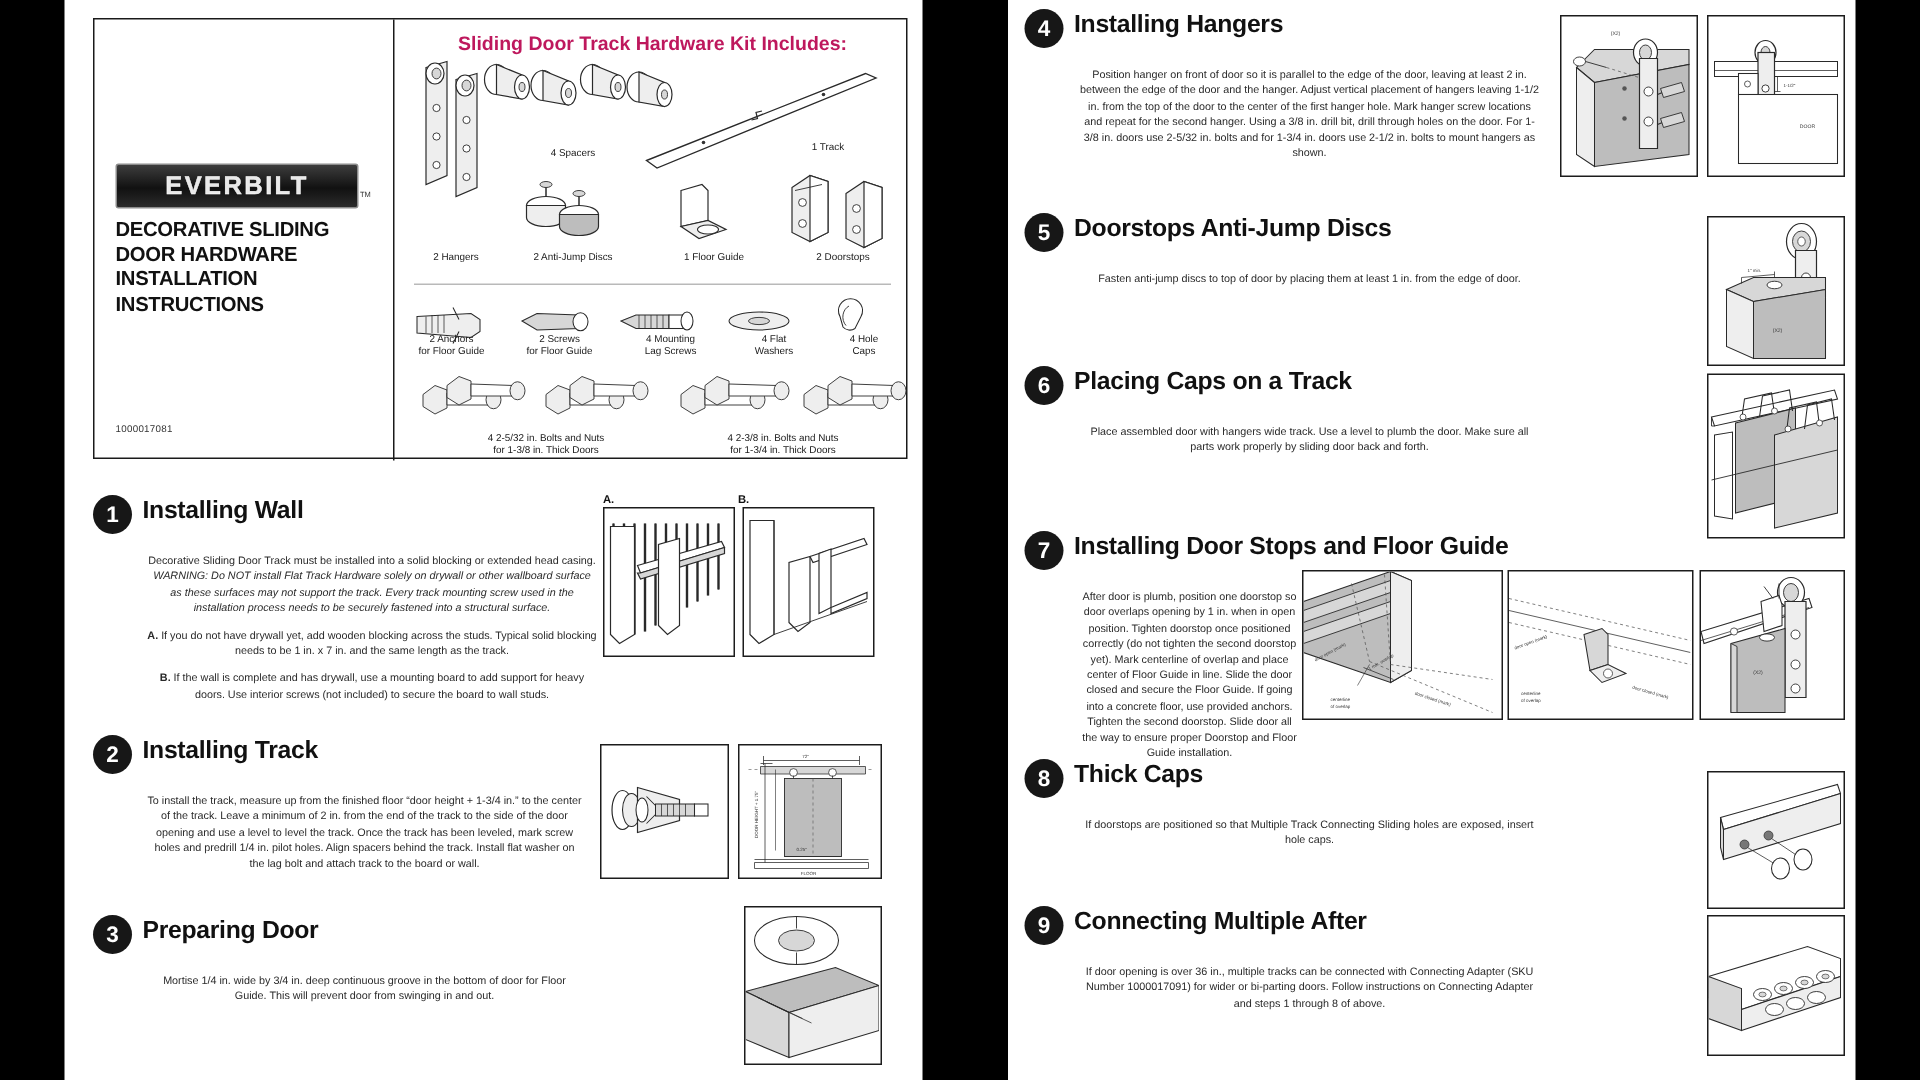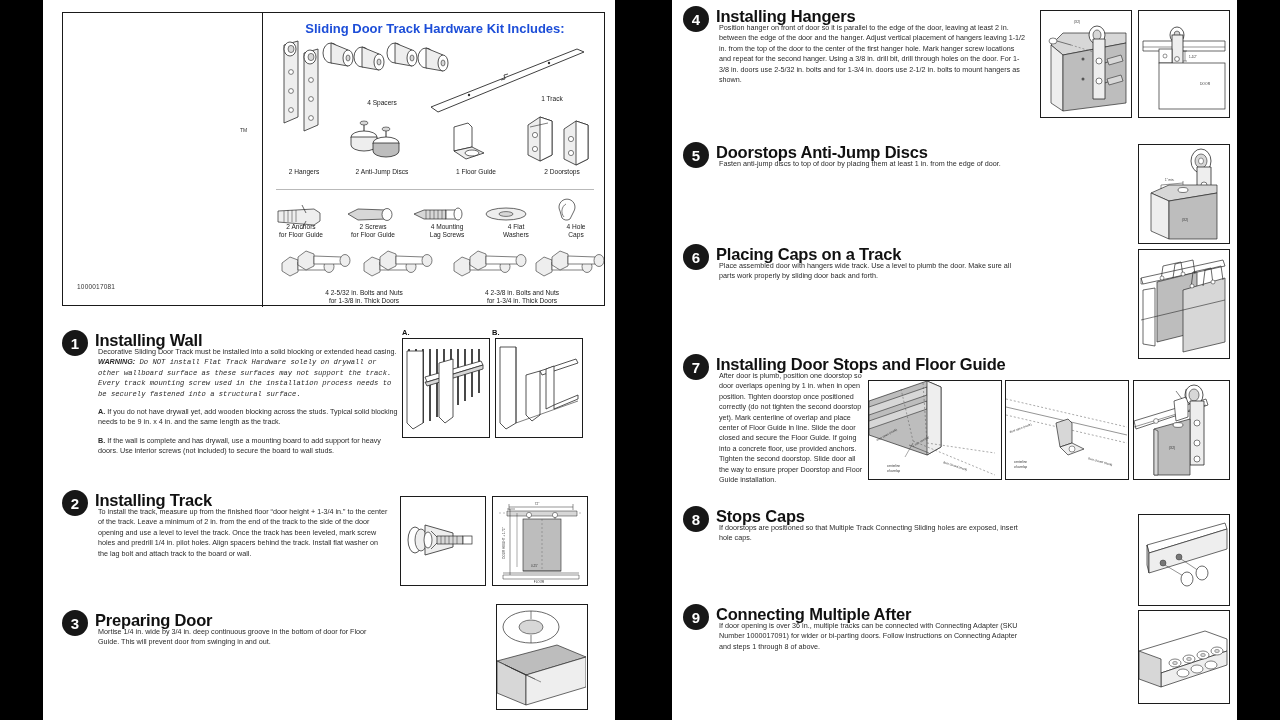--- a/index.html
+++ b/index.html
@@ -23,34 +23,34 @@
   .logo{position:absolute;left:14px;top:96px;width:160px;height:28px;
         background:linear-gradient(#3d3d3d,#111 55%,#2b2b2b);border:1.6px solid #8c8c8c;border-radius:2px;
         display:flex;align-items:center;justify-content:center;}
   .logo span{color:#e9e9e9;font-weight:bold;font-size:17px;letter-spacing:1.6px;
         font-family:"Liberation Sans",sans-serif;-webkit-text-stroke:0.3px #fff;}
   .tm{position:absolute;left:177px;top:114px;font-size:5px;color:#333;}
   .doc-title{position:absolute;left:14px;top:132px;width:175px;color:#111;font-weight:bold;
         font-size:13.5px;line-height:16.5px;letter-spacing:-0.2px;}
   .skuref{position:absolute;left:14px;top:270px;font-size:6.5px;color:#333;letter-spacing:.2px;}
 
-  .kit-title{position:absolute;left:0;top:8px;width:342px;text-align:center;font-weight:bold;font-size:13px;color:#1d4ed8;}
+  .kit-title{position:absolute;left:0;top:8px;width:342px;text-align:center;font-weight:bold;font-size:13px;color:#be185d;}
   .kit-divider{position:absolute;left:12px;top:176px;width:318px;height:1px;background:#b9b9b9;}
   .pl{position:absolute;text-align:center;font-size:6.6px;color:#1a1a1a;line-height:8.2px;}
 
   
   .step{position:absolute;}
   .badge{position:absolute;left:0;top:0;width:26px;height:26px;border-radius:50%;background:#171717;
          color:#fff;font-weight:bold;font-size:15px;display:flex;align-items:center;justify-content:center;
          font-family:"Liberation Sans",sans-serif;}
   .sttl{position:absolute;left:33px;top:1px;font-weight:bold;font-size:16.5px;color:#111;letter-spacing:-.2px;white-space:nowrap;}
-  .sbody{position:absolute;left:36px;top:17px;font-size:7.2px;line-height:10.4px;color:#2a2a2a;text-align:left;}
+  .sbody{position:absolute;left:36px;top:39px;font-size:7.2px;line-height:10.4px;color:#2a2a2a;text-align:center;}
   .sbody b{font-weight:bold;}
-  .warn{font-style:italic;font-weight:bold;}
-  .warntx{font-style:italic;font-family:Liberation Mono, monospace;}
+  .warn{font-style:italic;font-weight:normal;}
+  .warntx{font-style:italic;}
   .gap{height:8px;}
 
   
   .fr{position:absolute;border:1.6px solid #1c1c1c;background:#fff;box-sizing:border-box;overflow:hidden;}
   .cap{position:absolute;font-size:7.5px;font-weight:bold;color:#111;}
 
   svg{display:block;}
   .ln{stroke:#2a2a2a;fill:none;}
   .fillg{fill:#d7d7d7;stroke:#2a2a2a;}
   .fillm{fill:#bdbdbd;stroke:#2a2a2a;}
@@ -65,21 +65,25 @@
 
 <div class="stage">
 
   <div class="page" id="page-left">
     <div class="inner-left">
 
       <div class="kitbox">
         <div class="kit-split"></div>
 
         <div class="kit-left">
+          <div class="logo">
+            <span>EVERBILT</span>
+          </div>
           <div class="tm">TM</div>
+          <div class="doc-title">DECORATIVE SLIDING DOOR HARDWARE INSTALLATION INSTRUCTIONS</div>
           <div class="skuref">1000017081</div>
         </div>
 
         <div class="kit-right">
           <div class="kit-title">Sliding Door Track Hardware Kit Includes:</div>
           <div class="kit-divider"></div>
 
           <svg width="342" height="170" style="position:absolute;left:0;top:18px">
 
             <g transform="translate(14,8)">
@@ -259,21 +263,21 @@
         </div>
       </div>
 
       <div class="step" style="left:0px;top:318px;width:340px">
         <div class="badge">1</div>
         <div class="sttl">Installing Wall</div>
         <div class="sbody" style="width:300px">
           <span>Decorative Sliding Door Track must be installed into a solid blocking or extended head casing.</span>
           <span class="warn">WARNING:</span><span class="warntx"> Do NOT install Flat Track Hardware solely on drywall or other wallboard surface as these surfaces may not support the track. Every track mounting screw used in the installation process needs to be securely fastened into a structural surface.</span>
           <div class="gap"></div>
-          <b>A.</b><span> If you do not have drywall yet, add wooden blocking across the studs. Typical solid blocking needs to be 9 in. x 4 in. and the same length as the track.</span>
+          <b>A.</b><span> If you do not have drywall yet, add wooden blocking across the studs. Typical solid blocking needs to be 1 in. x 7 in. and the same length as the track.</span>
           <div class="gap"></div>
           <b>B.</b><span> If the wall is complete and has drywall, use a mounting board to add support for heavy doors. Use interior screws (not included) to secure the board to wall studs.</span>
         </div>
       </div>
 
       <div class="cap" style="left:340px;top:316px">A.</div>
       <div class="cap" style="left:430px;top:316px">B.</div>
 
       <div class="fr" style="left:340px;top:326px;width:88px;height:100px">
         <svg width="85" height="97" viewBox="0 0 85 97">
@@ -514,21 +518,21 @@
           <path class="ln" d="M42 10 L48 18 M52 8 L52 18" stroke-width="0.6"></path>
           <path class="fillm" d="M20 48 L56 38 L56 94 L20 94 Z" stroke-width="0.7"></path>
           <path class="fillg" d="M20 48 L24 50 L24 94 L20 94 Z" stroke-width="0.6"></path>
           <ellipse class="fillw" cx="44" cy="44" rx="5" ry="2.4" stroke-width="0.6"></ellipse>
           <text class="tx" x="38" y="68" text-anchor="middle">(X2)</text>
         </svg>
       </div>
 
       <div class="step" style="left:0px;top:500px;width:350px">
         <div class="badge">8</div>
-        <div class="sttl">Stops Caps</div>
+        <div class="sttl">Thick Caps</div>
         <div class="sbody" style="width:308px">If doorstops are positioned so that Multiple Track Connecting Sliding holes are exposed, insert hole caps.</div>
       </div>
 
       <div class="fr" style="left:455px;top:508px;width:92px;height:92px">
         <svg width="89" height="89" viewBox="0 0 89 89">
           <path class="fillw" d="M8 30 L86 8 L88 14 L10 38 Z" stroke-width="0.7"></path>
           <path class="fillg" d="M8 30 L10 38 L10 58 L8 50 Z" stroke-width="0.7"></path>
           <path class="filll" d="M10 38 L88 14 L88 34 L10 58 Z" stroke-width="0.7"></path>
           <circle cx="24" cy="48" r="3" fill="#777" stroke="#333" stroke-width="0.5"></circle>
           <circle cx="40" cy="42" r="3" fill="#777" stroke="#333" stroke-width="0.5"></circle>

